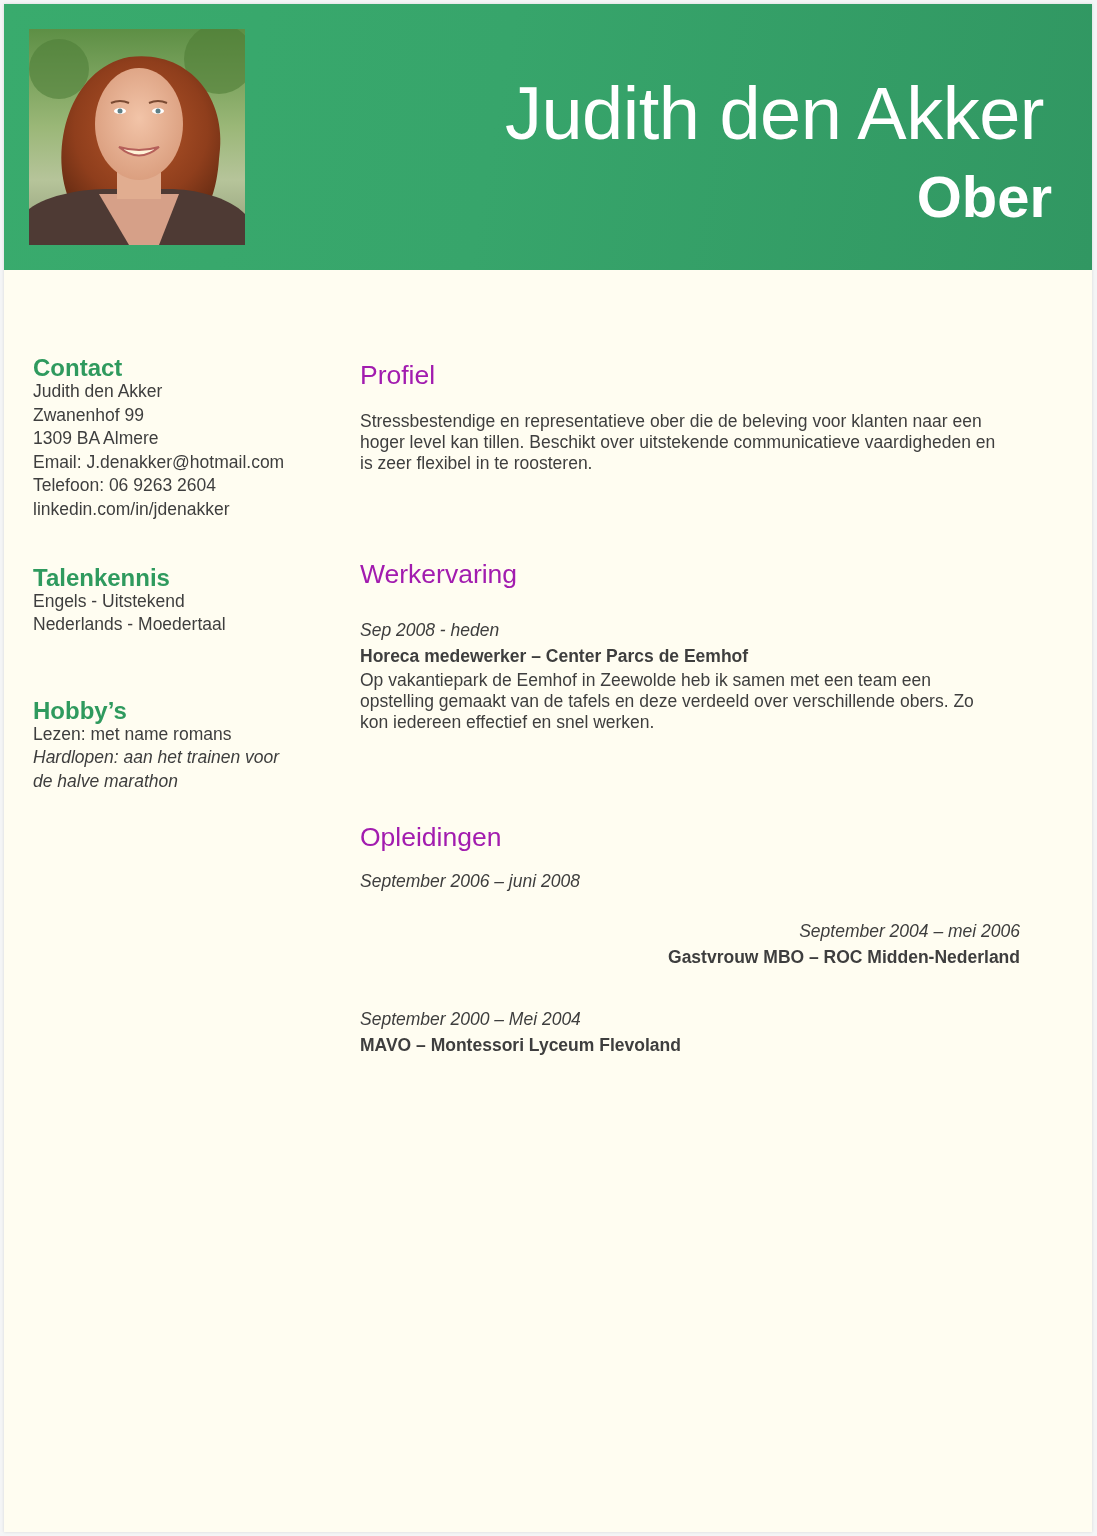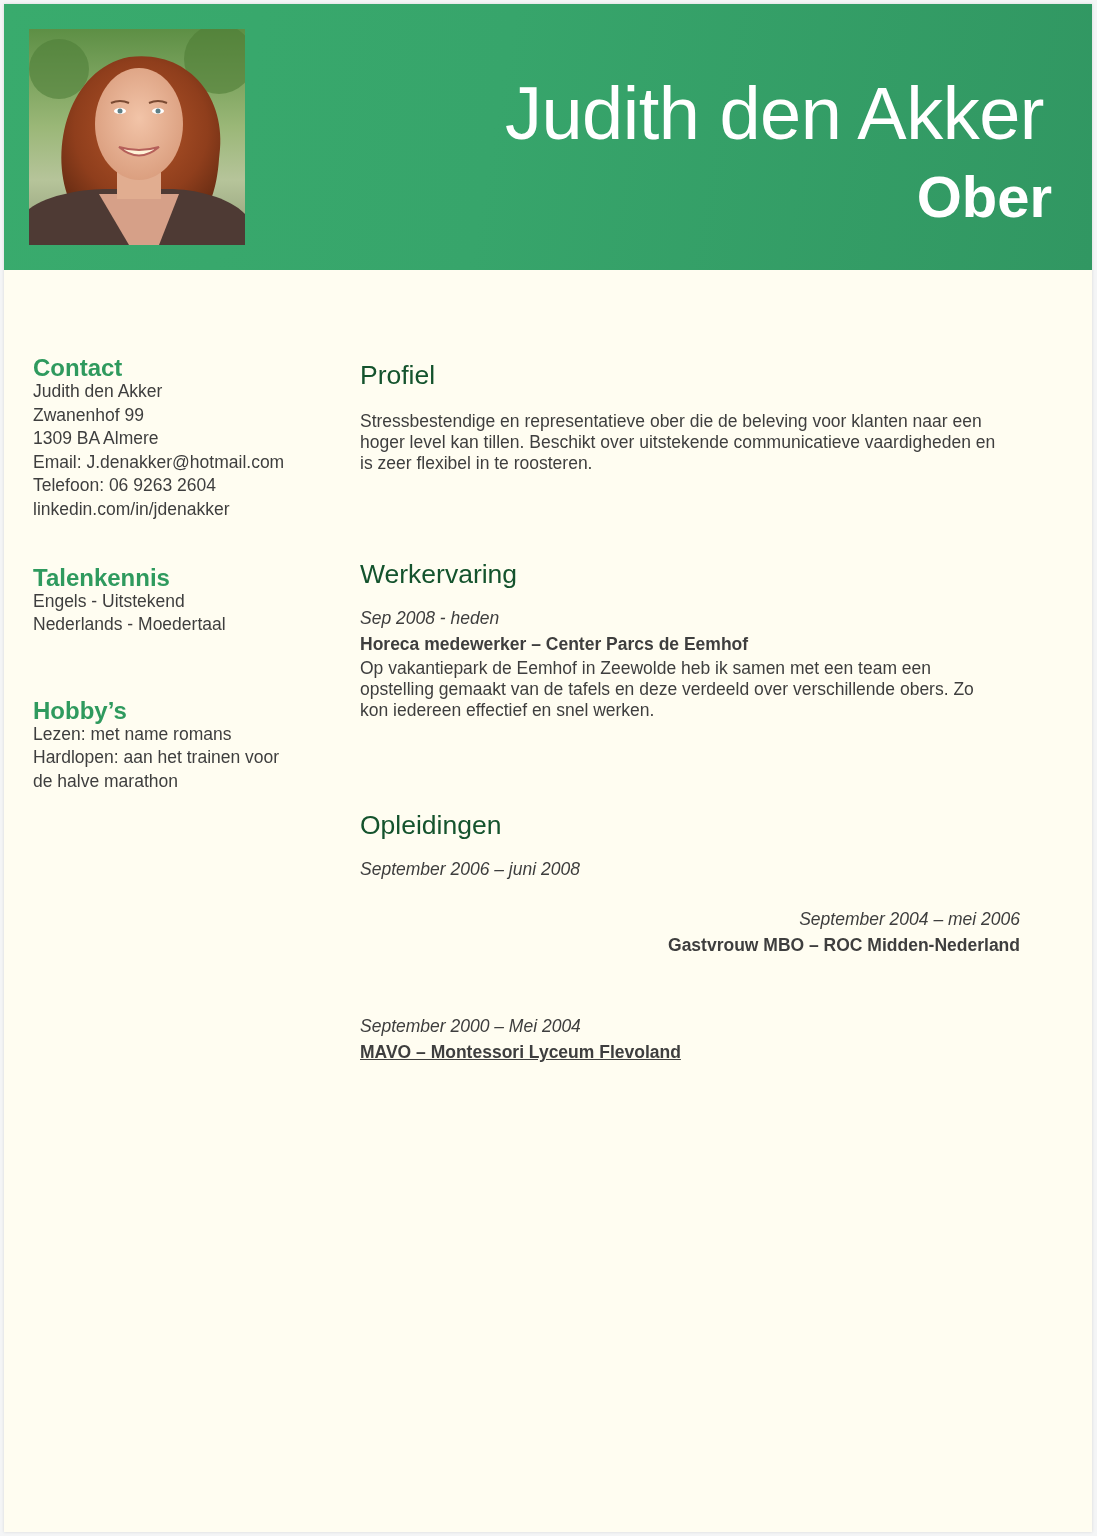--- a/index.html
+++ b/index.html
@@ -72,32 +72,32 @@
       line-height: 23.6px;
     }
     .side-block { margin: 0; }
     .side-heading {
       color: #2f9a5e;
       font-weight: bold;
       font-size: 24px;
       line-height: 24px;
     }
     .side-line { display: block; white-space: nowrap; }
-    .side-wrap { display: block; }
+    .side-wrap { display: block; font-style: italic; }
     .main {
       position: absolute;
       left: 356px;
       top: 355px;
       width: 660px;
       color: #3e3e3e;
       font-size: 17.5px;
       line-height: 21px;
     }
     .section-title {
-      color: #14532d;
+      color: #a21caf;
       font-size: 26.5px;
       line-height: 32px;
       font-weight: normal;
       margin: 0;
     }
     .para { margin: 0; }
     .entry-date {
       font-style: italic;
       font-size: 17.5px;
       line-height: 24px;
@@ -185,36 +185,36 @@
   </div>
 
   <div class="main">
     <div>
       <h2 class="section-title">Profiel</h2>
       <p class="para" style="margin-top:20px; width:640px;">Stressbestendige en representatieve ober die de beleving voor klanten naar een hoger level kan tillen. Beschikt over uitstekende communicatieve vaardigheden en is zeer flexibel in te roosteren.</p>
     </div>
 
     <div style="margin-top:84px;">
       <h2 class="section-title">Werkervaring</h2>
-      <div style="margin-top:16px;">
+      <div style="margin-top:28px;">
         <div class="entry-date">Sep 2008 - heden</div>
         <div class="entry-title" style="margin-top:2px;">Horeca medewerker – Center Parcs de Eemhof</div>
         <p class="para" style="margin-top:2px; width:640px;">Op vakantiepark de Eemhof in Zeewolde heb ik samen met een team een opstelling gemaakt van de tafels en deze verdeeld over verschillende obers. Zo kon iedereen effectief en snel werken.</p>
       </div>
     </div>
 
     <div style="margin-top:88px;">
       <h2 class="section-title">Opleidingen</h2>
       <div style="margin-top:16px;">
         <div class="entry-date">September 2006 – juni 2008</div>
       </div>
       <div style="margin-top:26px;text-align:right;">
         <div class="entry-date">September 2004 – mei 2006</div>
         <div class="entry-title" style="margin-top:2px;">Gastvrouw MBO – ROC Midden-Nederland</div>
       </div>
-      <div style="margin-top:57px;">
+      <div style="margin-top:38px;">
         <div class="entry-date">September 2000 – Mei 2004</div>
-        <div class="entry-title" style="margin-top:2px;text-decoration:underline;">MAVO – Montessori Lyceum Flevoland</div>
+        <div class="entry-title" style="margin-top:2px;">MAVO – Montessori Lyceum Flevoland</div>
       </div>
     </div>
   </div>
 
 </div>
 
 </body></html>

